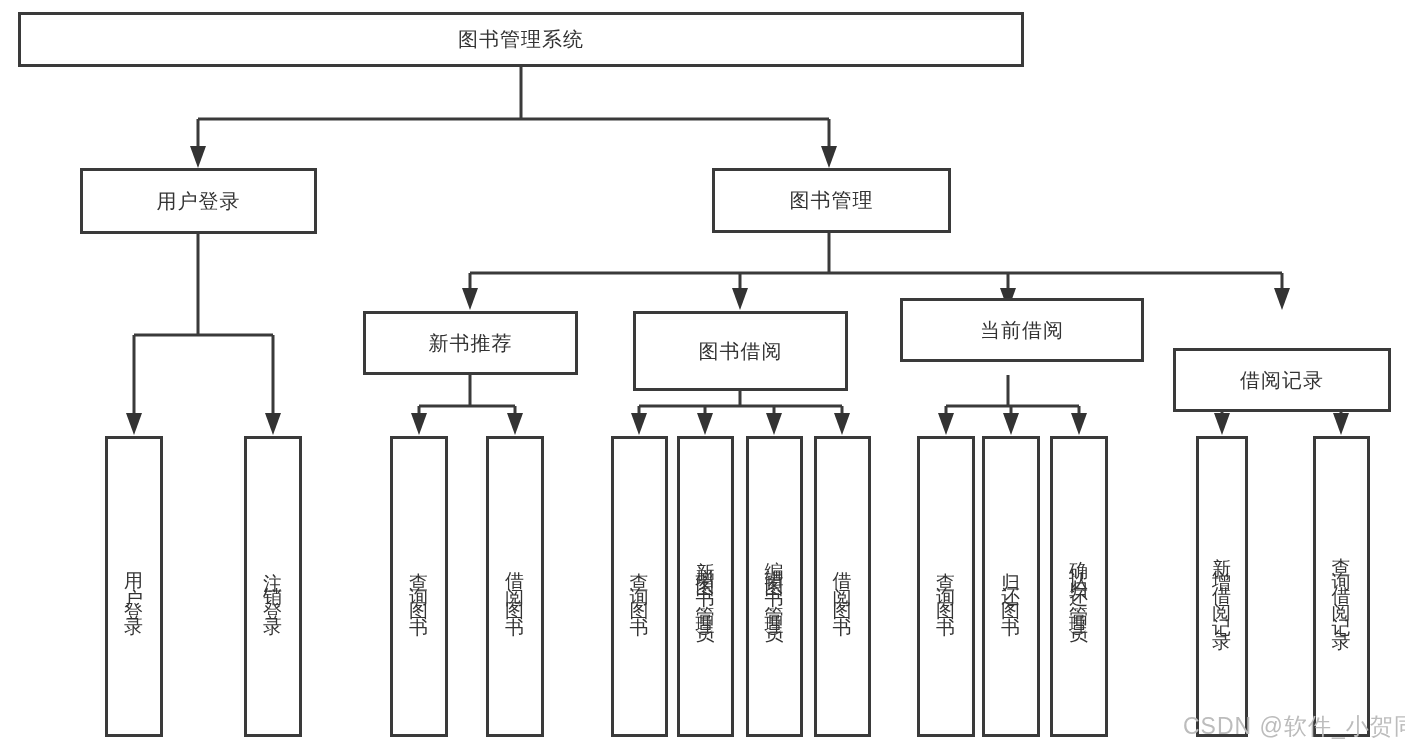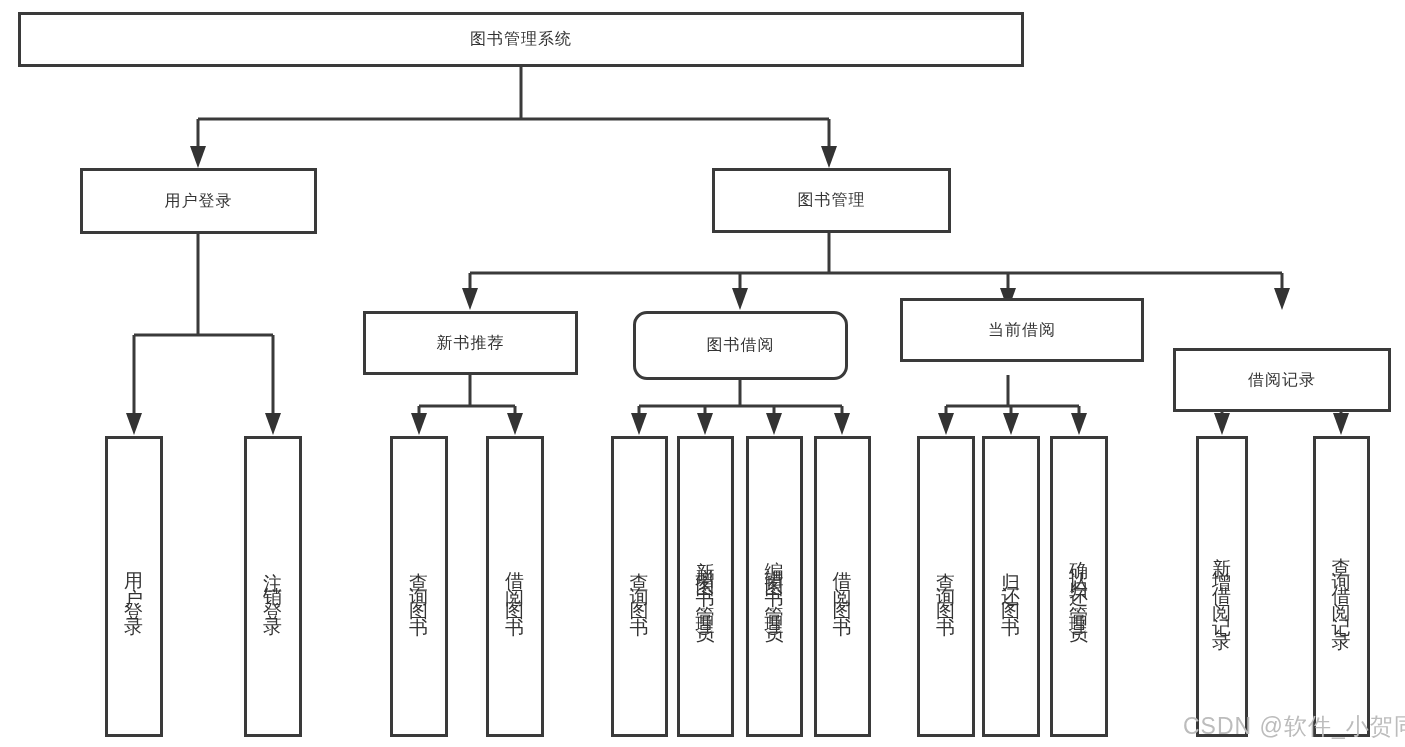--- a/index.html
+++ b/index.html
@@ -15,21 +15,21 @@
   .connectors polygon{fill:#333333;stroke:none;}
   .node{
     position:absolute;
     box-sizing:border-box;
     border:3px solid #3a3a3a;
     background:#ffffff;
     display:flex;align-items:center;justify-content:center;
     color:#333333;
     z-index:2;
   }
-  .node .lbl{font-size:16px;letter-spacing:1px;white-space:nowrap;}
+  .node .lbl{font-size:20px;letter-spacing:1px;white-space:nowrap;}
   .leaf{
     position:absolute;
     box-sizing:border-box;
     border:3px solid #3a3a3a;
     background:#ffffff;
     display:flex;align-items:center;justify-content:center;
     color:#333333;
     z-index:2;
     top:436px;height:301px;
   }
@@ -107,21 +107,21 @@
   <div class="node" style="left:80px;top:168px;width:237px;height:66px;">
     <span class="lbl">用户登录</span>
   </div>
   <div class="node" style="left:712px;top:168px;width:239px;height:65px;">
     <span class="lbl">图书管理</span>
   </div>
 
   <div class="node" style="left:363px;top:311px;width:215px;height:64px;">
     <span class="lbl">新书推荐</span>
   </div>
-  <div class="node" style="left:633px;top:311px;width:215px;height:69px;border-radius:14px;">
+  <div class="node" style="left:633px;top:311px;width:215px;height:80px;">
     <span class="lbl">图书借阅</span>
   </div>
   <div class="node" style="left:900px;top:298px;width:244px;height:64px;">
     <span class="lbl">当前借阅</span>
   </div>
   <div class="node" style="left:1173px;top:311px;width:218px;height:64px;margin-top:37px;">
     <span class="lbl">借阅记录</span>
   </div>
 
   <div class="leaf" style="left:105px;width:58px;">

